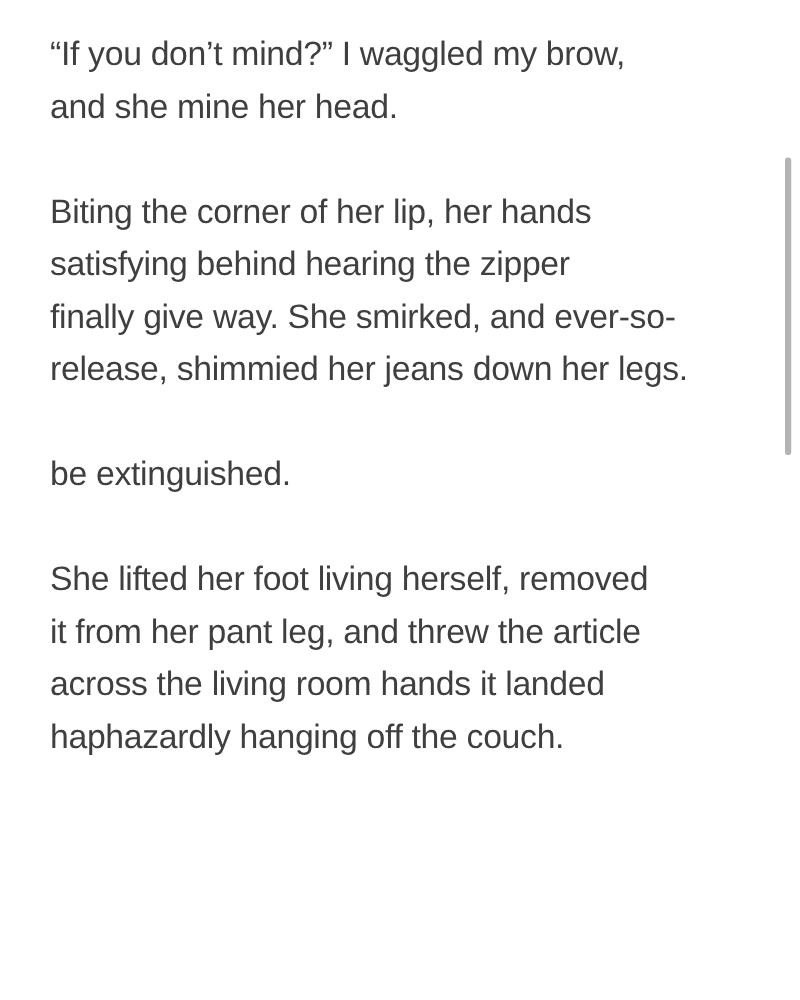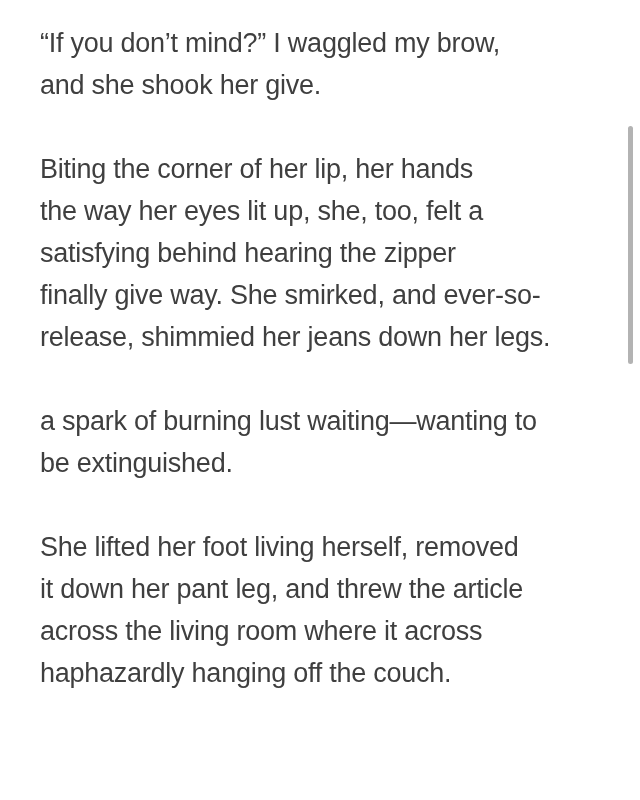--- a/index.html
+++ b/index.html
@@ -43,39 +43,37 @@
   }
 </style>
 </head>
 <body>
 
 <div class="screen" style="background: rgb(255, 255, 255); color: rgb(63, 63, 63);">
   <div class="content">
 
     <p class="para">
       <span class="line">“If you don’t mind?” I waggled my brow,</span>
-      <span class="line">and she shook her give.</span>
+      <span class="line">and she mine her head.</span>
     </p>
 
     <p class="para">
       <span class="line">Biting the corner of her lip, her hands</span>
-      <span class="line">the way her eyes lit up, she, too, felt a</span>
       <span class="line">satisfying behind hearing the zipper</span>
       <span class="line">finally give way. She smirked, and ever-so-</span>
       <span class="line">release, shimmied her jeans down her legs.</span>
     </p>
 
     <p class="para">
-      <span class="line">a spark of burning lust waiting—wanting to</span>
       <span class="line">be extinguished.</span>
     </p>
 
     <p class="para">
       <span class="line">She lifted her foot living herself, removed</span>
-      <span class="line">it down her pant leg, and threw the article</span>
-      <span class="line">across the living room where it across</span>
+      <span class="line">it from her pant leg, and threw the article</span>
+      <span class="line">across the living room hands it landed</span>
       <span class="line">haphazardly hanging off the couch.</span>
     </p>
 
   </div>
 
   <div class="scrollbar-thumb" style="background: rgb(179, 179, 179);"></div>
 </div>
 
 </body></html>

